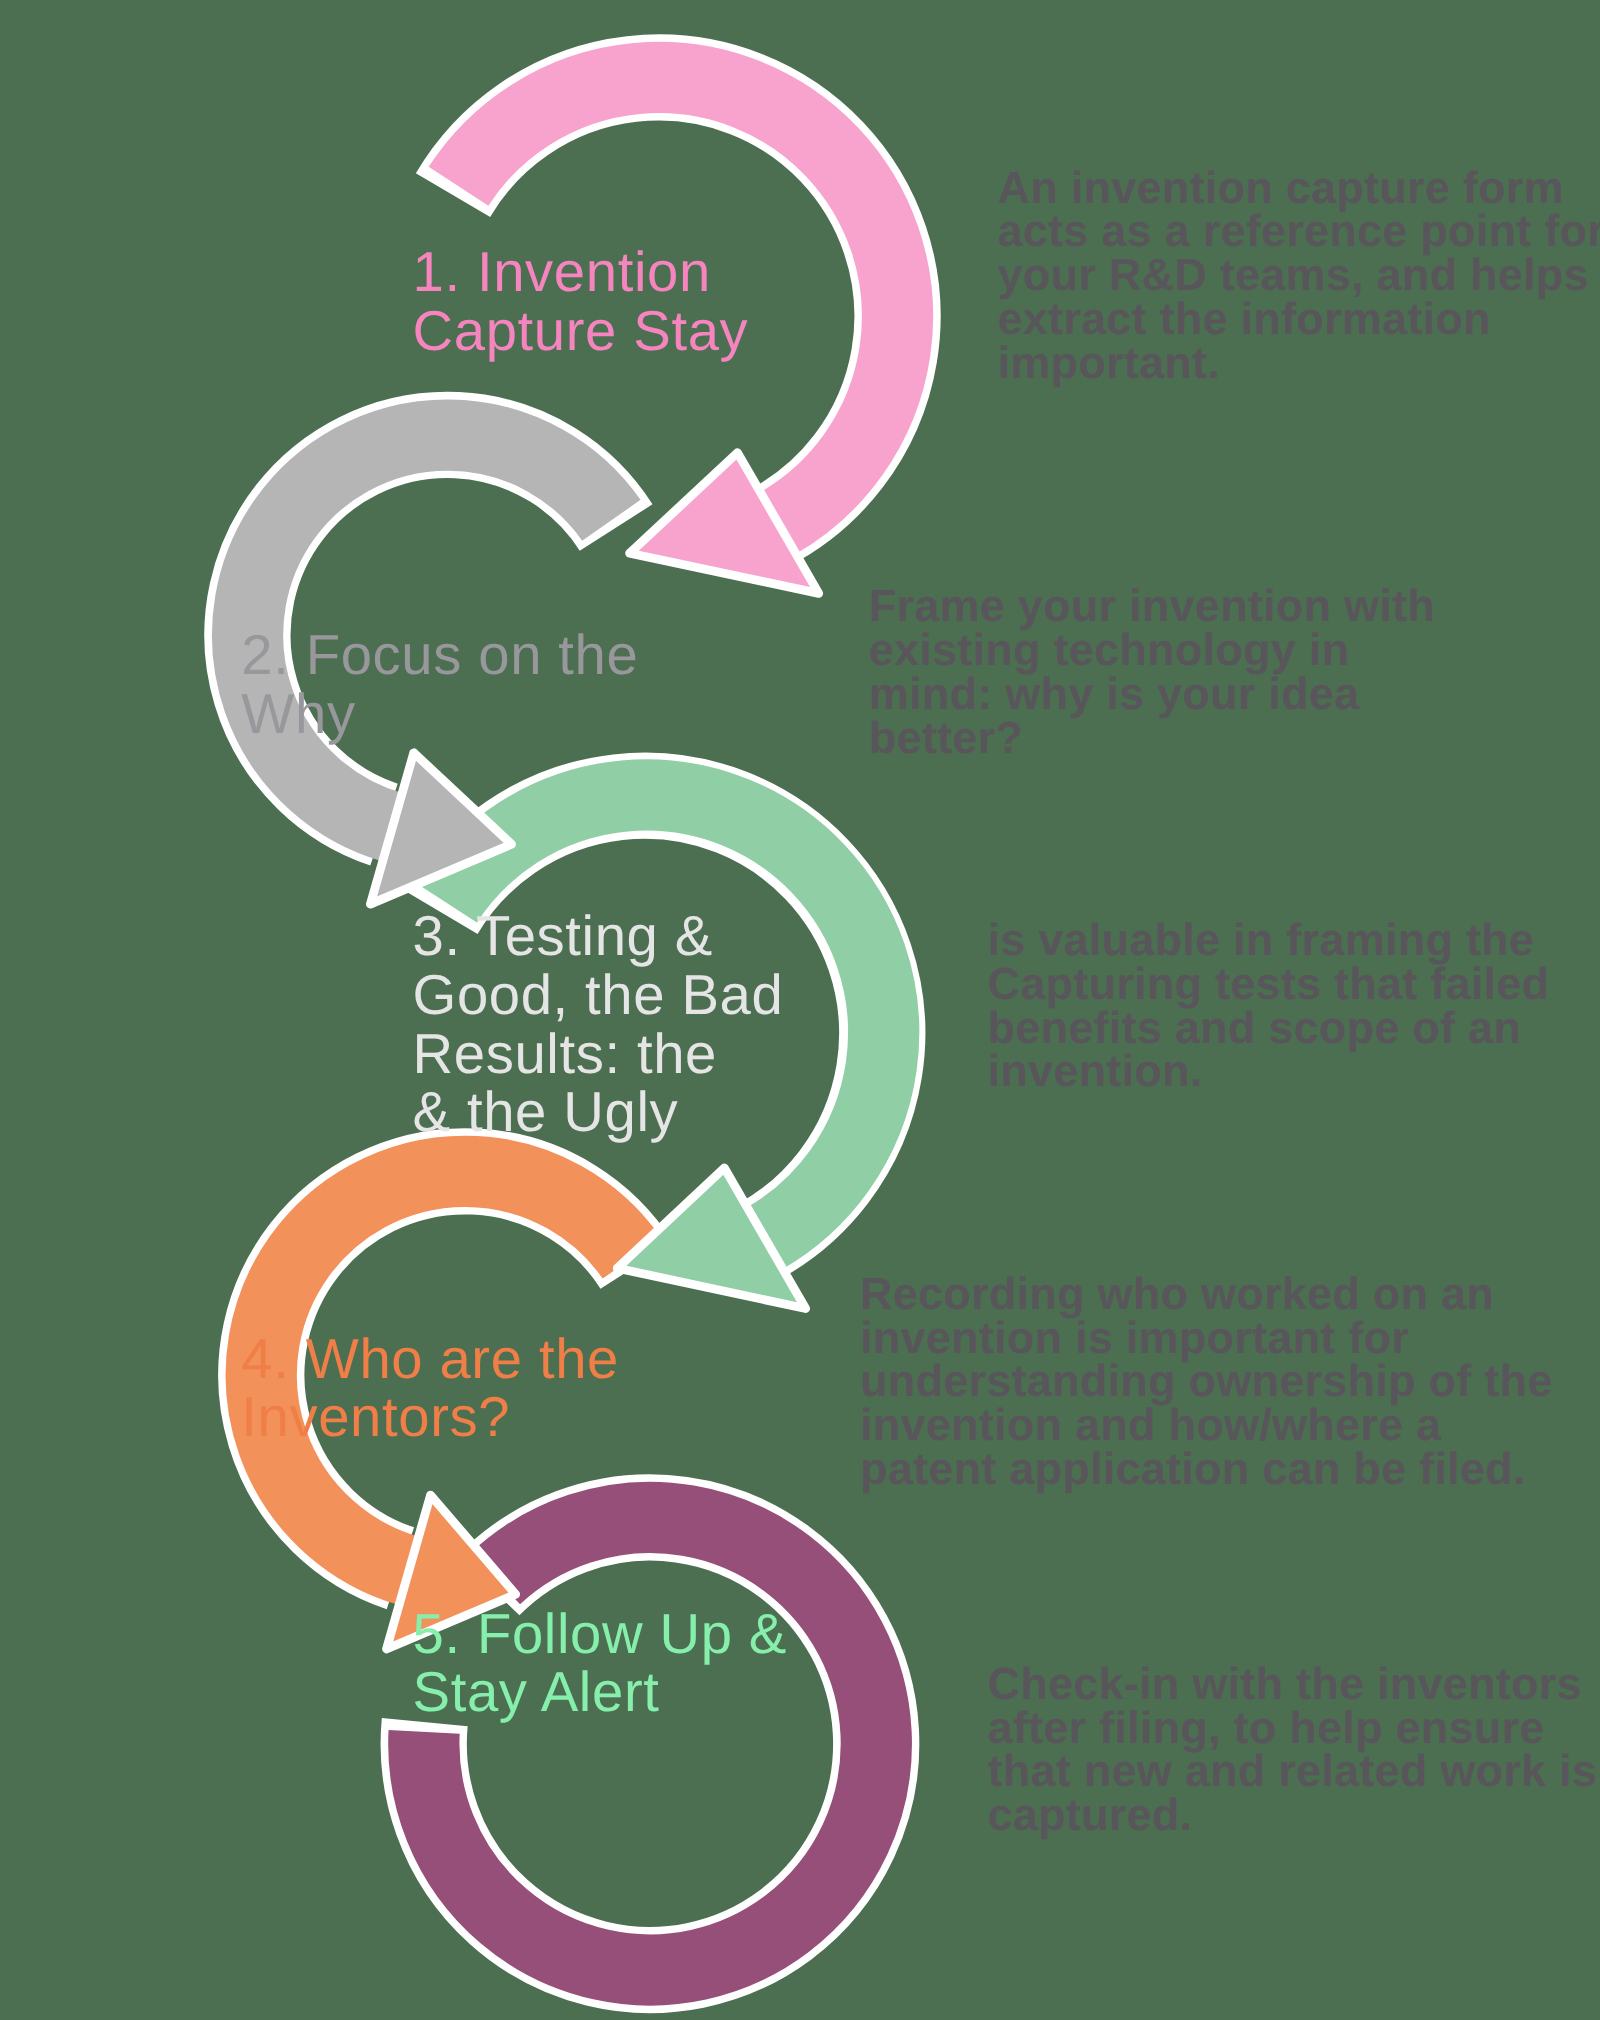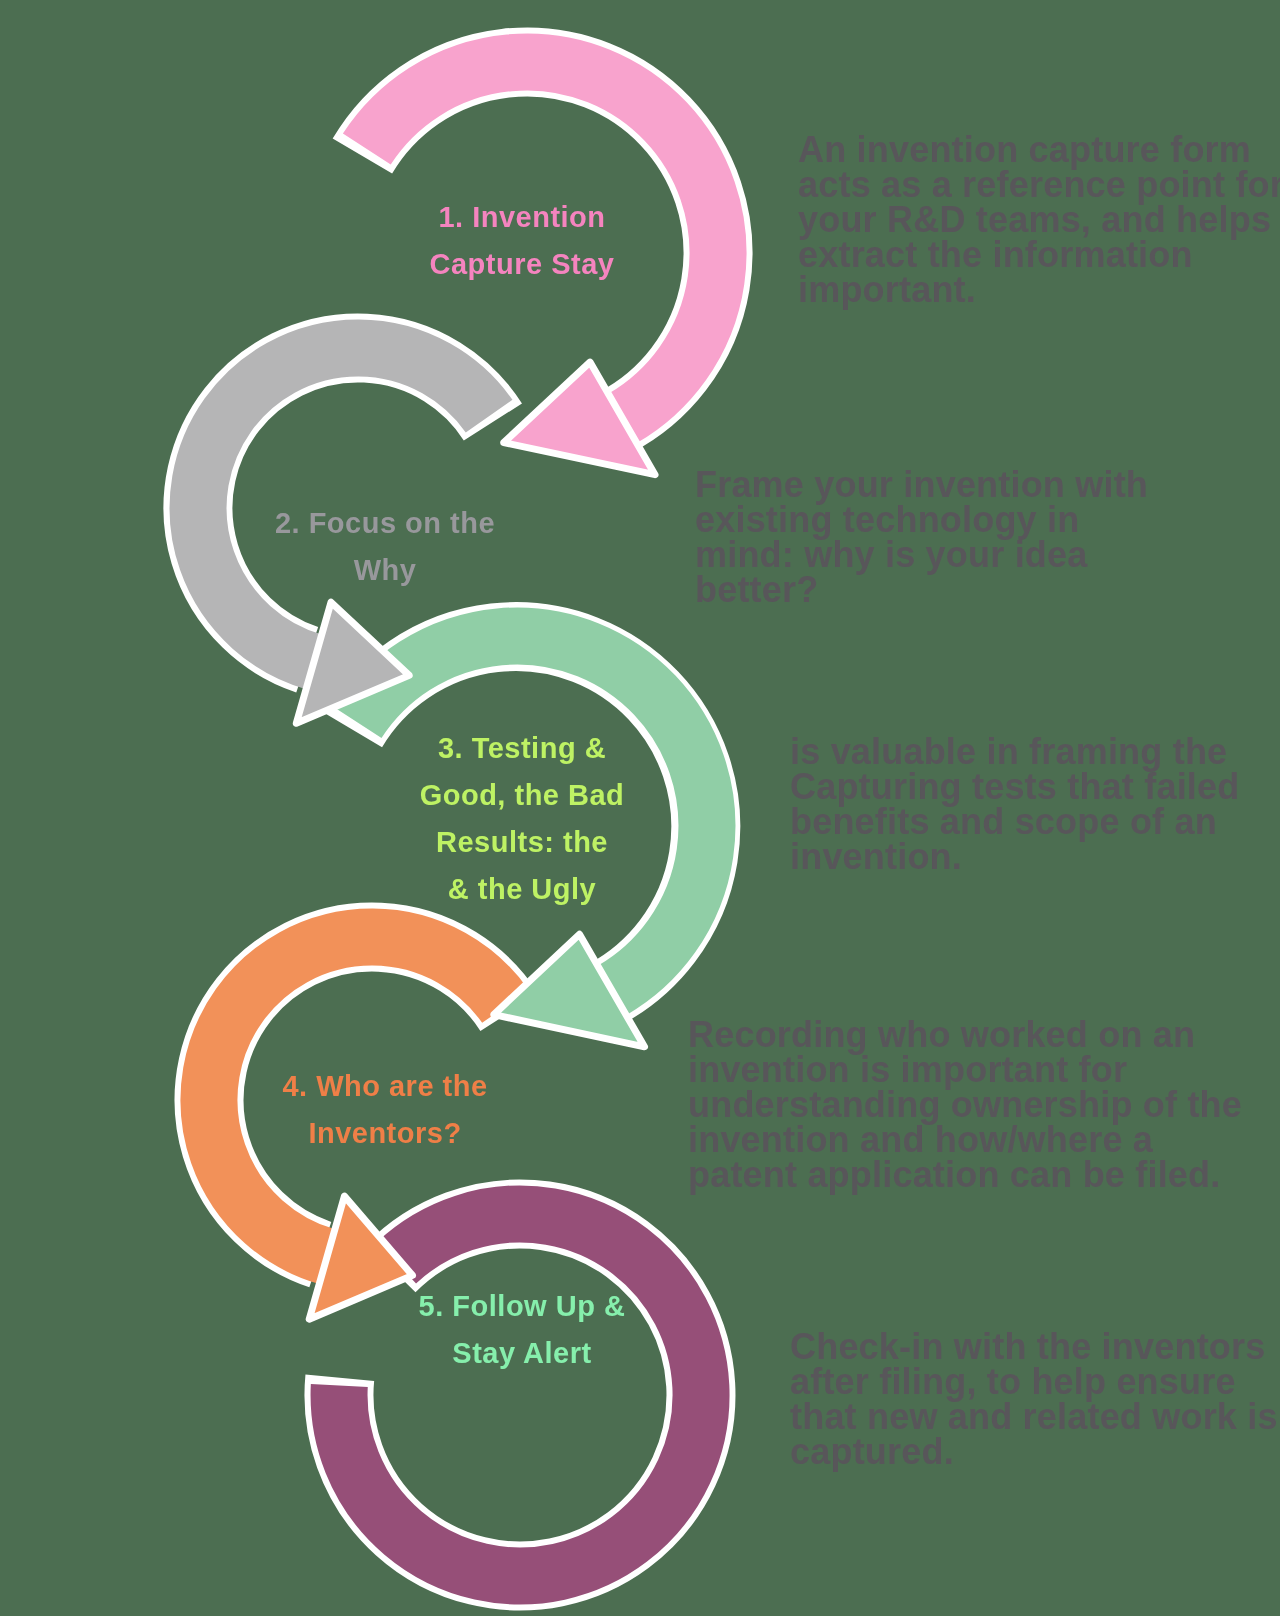--- a/index.html
+++ b/index.html
@@ -24,23 +24,22 @@
     fill: none;
     stroke-width: 57;
   }
   .arrowhead {
     stroke: #ffffff;
     stroke-width: 7;
     stroke-linejoin: round;
   }
   .step-label {
     position: absolute;
-    text-align: center;
-    font-weight: 700;
-    font-size: 29px;
+    font-weight: 400;
+    font-size: 45px;
     line-height: 47px;
     letter-spacing: 0.5px;
     white-space: nowrap;
   }
   .description {
     position: absolute;
     font-weight: 700;
     font-size: 36px;
     line-height: 35px;
     letter-spacing: 0.2px;
@@ -87,21 +86,21 @@
   <div class="step-label" style="left: 330px; top: 194px; width: 384px; color: rgb(245, 132, 191);">
     <div>1. Invention</div>
     <div>Capture Stay</div>
   </div>
 
   <div class="step-label" style="left: 193px; top: 500px; width: 384px; color: rgb(152, 152, 156);">
     <div>2. Focus on the</div>
     <div>Why</div>
   </div>
 
-  <div class="step-label" style="left: 330px; top: 725px; width: 384px; color: #bef264;">
+  <div class="step-label" style="left: 330px; top: 725px; width: 384px; color: #e5e5e5;">
     <div>3. Testing &amp;</div>
     <div>Good, the Bad</div>
     <div>Results: the</div>
     <div>&amp; the Ugly</div>
   </div>
 
   <div class="step-label" style="left: 193px; top: 1063px; width: 384px; color: rgb(239, 127, 71);">
     <div>4. Who are the</div>
     <div>Inventors?</div>
   </div>

